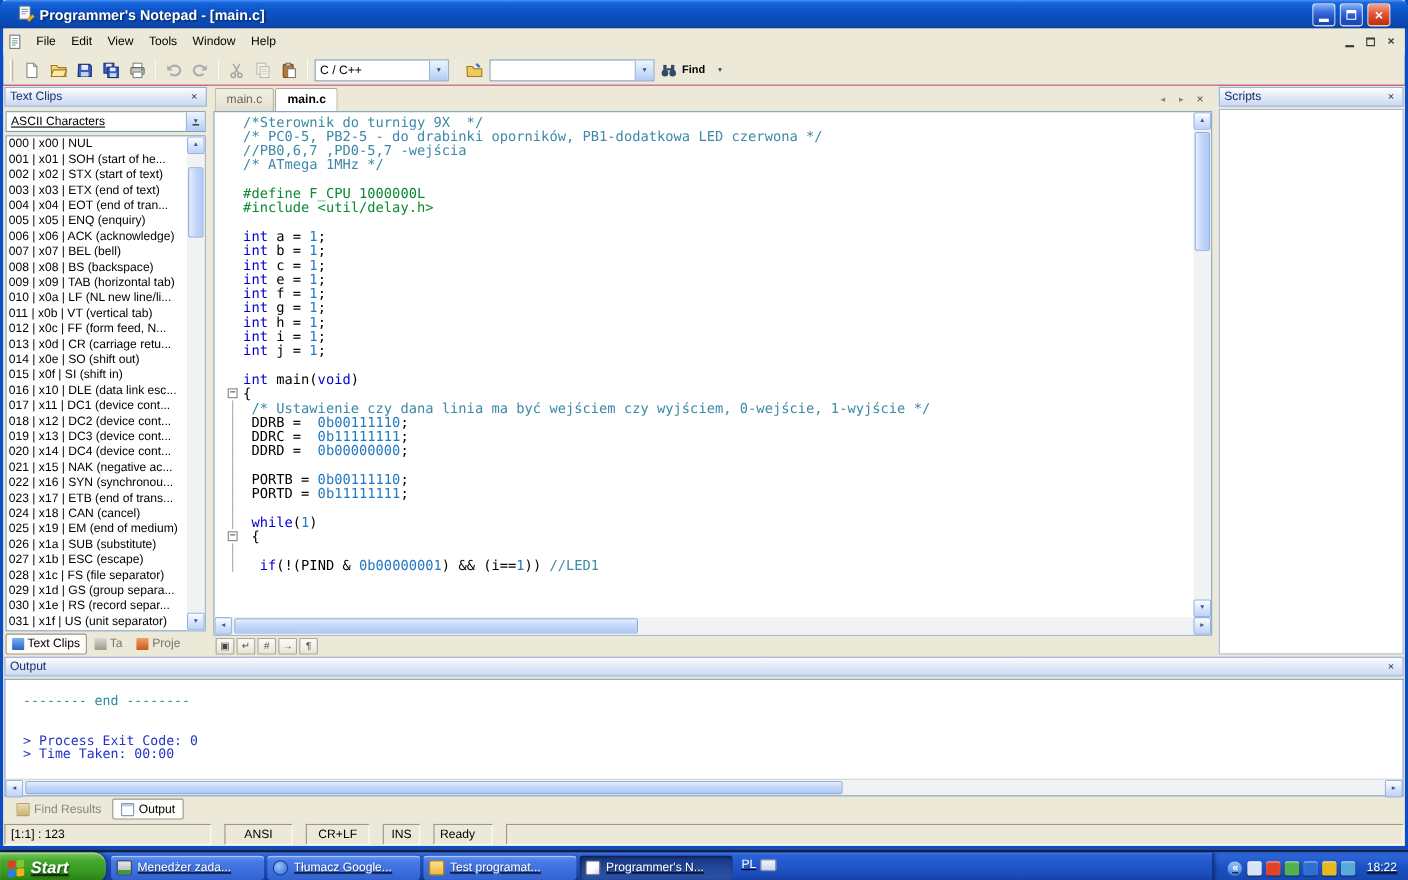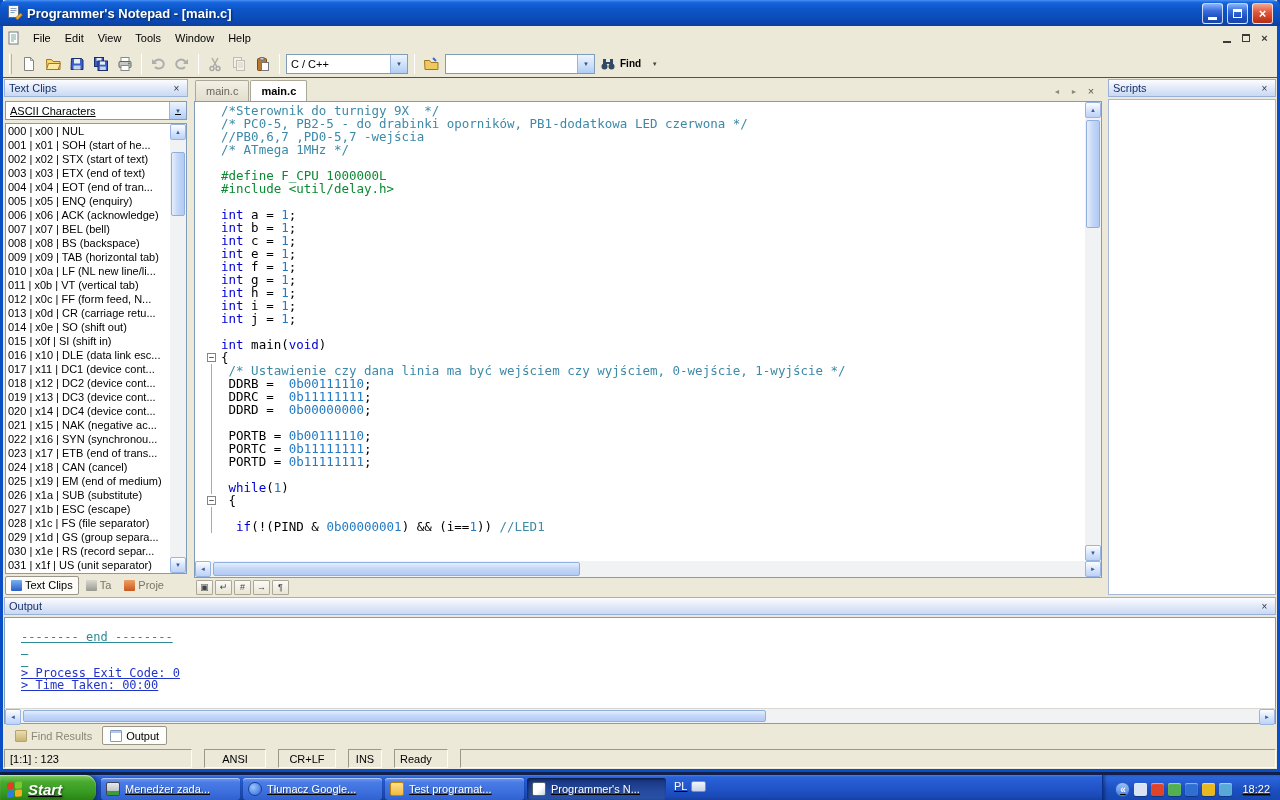--- a/index.html
+++ b/index.html
@@ -1,21 +1,21 @@
 <!DOCTYPE html>
 <html style="--comment: #3d89a8; --preproc: #0a8a32; --keyword: #0000d2; --number: #2279c4; --outsys: #2e8a96; --outinfo: #2233c8; --accent: #0b4dc4;"><head>
 <meta charset="utf-8">
 <style>
 *{margin:0;padding:0;box-sizing:border-box;}
 body{font-family:"Liberation Sans",sans-serif;width:1280px;height:800px;overflow:hidden;background:#10204a;position:relative;}
 #app{position:absolute;inset:0;width:1280px;height:800px;font-size:11px;color:#000;}
 
 
 #window{position:absolute;left:0;right:0;top:0;bottom:28px;display:flex;flex-direction:column;border:3px solid #0b4dc4;border-top:none;background:#ece9d8;}
-#titlebar{flex:0 0 26px;margin:0 -3px;border-radius:7px 7px 0 0;display:flex;align-items:center;gap:4px;padding:0 7px;
+#titlebar{flex:0 0 26px;margin:0 -3px;border-radius:7px 7px 0 0;display:flex;align-items:center;gap:4px;padding:0 16px;
  background:linear-gradient(180deg,#4a90f4 0%,#1565dc 10%,#0d55c8 35%,#0a49b4 80%,#0d3f9e 100%);}
 #title-text{flex:1;color:#fff;font-size:13px;font-weight:bold;text-shadow:1px 1px 2px rgba(0,0,0,.6);white-space:nowrap;overflow:hidden;}
 .cap-btn{width:21px;height:21px;border:1px solid rgba(255,255,255,.75);border-radius:3px;display:flex;align-items:center;justify-content:center;color:#fff;font-size:13px;font-weight:bold;}
 .cap-min,.cap-restore{background:linear-gradient(180deg,#8ab4f8 0%,#3a6fe0 35%,#1d4fc0 70%,#1a46aa 100%);}
 .cap-close{background:linear-gradient(180deg,#f4a58e 0%,#e25c40 40%,#c83a1e 80%,#b03014 100%);}
 .glyph-min{width:9px;height:3px;background:#fff;margin-top:10px;}
 .glyph-restore{width:9px;height:9px;border:1px solid #fff;border-top-width:3px;}
 .glyph-min.dark{background:#3a3a3a;width:8px;height:2px;margin-top:8px;}
 .glyph-restore.dark{border-color:#3a3a3a;width:8px;height:8px;border-top-width:2px;}
 
@@ -99,21 +99,21 @@
 .sb-arrow{width:16px;height:16px;flex:0 0 16px;display:flex;align-items:center;justify-content:center;font-size:6px;color:#3a5a9c;
  background:linear-gradient(180deg,#fdfeff 0%,#d6e4fb 55%,#bcd2f6 100%);border:1px solid #98b4e4;border-radius:2px;}
 .sb-trackv{flex:1;position:relative;display:block;}
 .sb-trackh{flex:1;position:relative;display:block;}
 .sb-thumbv{position:absolute;left:1px;right:1px;border:1px solid #90aede;border-radius:2px;background:linear-gradient(90deg,#e6eefc,#c2d6f8 50%,#b2caf4);}
 .sb-thumbh{position:absolute;top:1px;bottom:1px;border:1px solid #90aede;border-radius:2px;background:linear-gradient(180deg,#e6eefc,#c2d6f8 50%,#b2caf4);}
 
 
 #output-panel{flex:0 0 151px;display:flex;flex-direction:column;background:#ece9d8;min-height:0;}
 #output-body{flex:1;margin:0 1px;background:#fff;border:1px solid #7f9db9;border-bottom:none;padding:13px 0 0 16px;font-family:"DejaVu Sans Mono",monospace;font-size:12px;overflow:hidden;}
-.out-line{height:12px;line-height:12px;white-space:pre;text-decoration:underline;}
+.out-line{height:12px;line-height:12px;white-space:pre;}
 .out-sys{color:var(--outsys);}
 .out-info{color:var(--outinfo);}
 #output-scroll{margin:0 1px;border:1px solid #7f9db9;border-top:1px solid #d8d8d0;}
 #output-tabs{flex:0 0 23px;display:flex;align-items:center;gap:2px;padding:2px 4px;}
 .otab{height:19px;display:flex;align-items:center;gap:4px;padding:0 7px;color:#8a887a;font-size:11px;border:1px solid transparent;}
 .otab.active{background:#fdfdfa;border-color:#9a968a;border-radius:2px;color:#000;}
 .oticon{width:12px;height:12px;border-radius:1px;}
 .oticon.find{background:linear-gradient(180deg,#e8d8a0,#b89840);border:1px solid #998030;opacity:.65;}
 .oticon.output{background:#fff;border:1px solid #8898b8;box-shadow:inset 0 2px 0 #b8c8e8;}
 
@@ -509,26 +509,20 @@
                 <div class="code-line">
                   <span class="fold-margin">
                     <span class="fline"></span>
                   </span>
                   <span class="code-text"><span class="tok-t"> PORTB = </span><span class="tok-n">0b00111110</span><span class="tok-t">;</span></span>
                 </div>
                 <div class="code-line">
                   <span class="fold-margin">
                     <span class="fline"></span>
                   </span>
-                  <span class="code-text"><span class="tok-t"> PORTC = </span><span class="tok-n">0b11111111</span><span class="tok-t">;</span></span>
-                </div>
-                <div class="code-line">
-                  <span class="fold-margin">
-                    <span class="fline"></span>
-                  </span>
                   <span class="code-text"><span class="tok-t"> PORTD = </span><span class="tok-n">0b11111111</span><span class="tok-t">;</span></span>
                 </div>
                 <div class="code-line">
                   <span class="fold-margin">
                     <span class="fline"></span>
                   </span>
                   <span class="code-text"></span>
                 </div>
                 <div class="code-line">
                   <span class="fold-margin">

